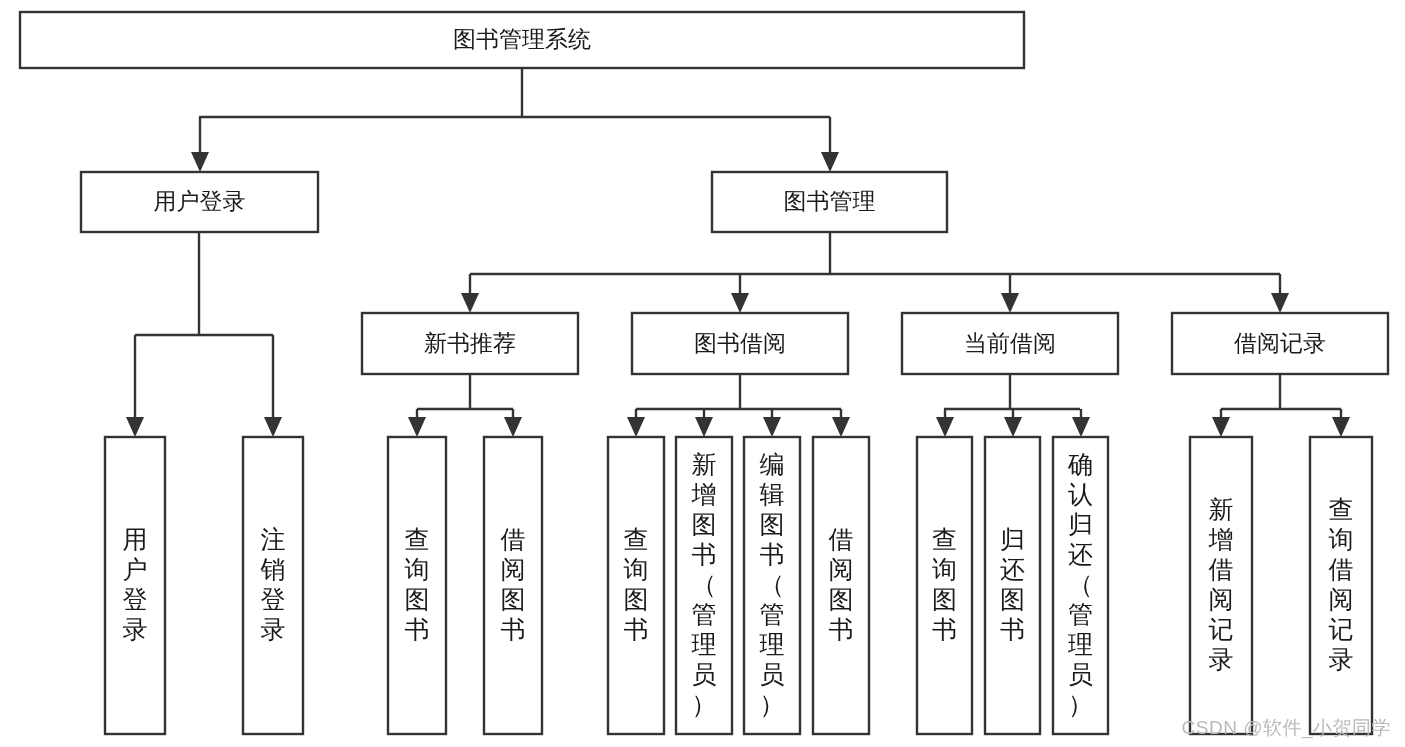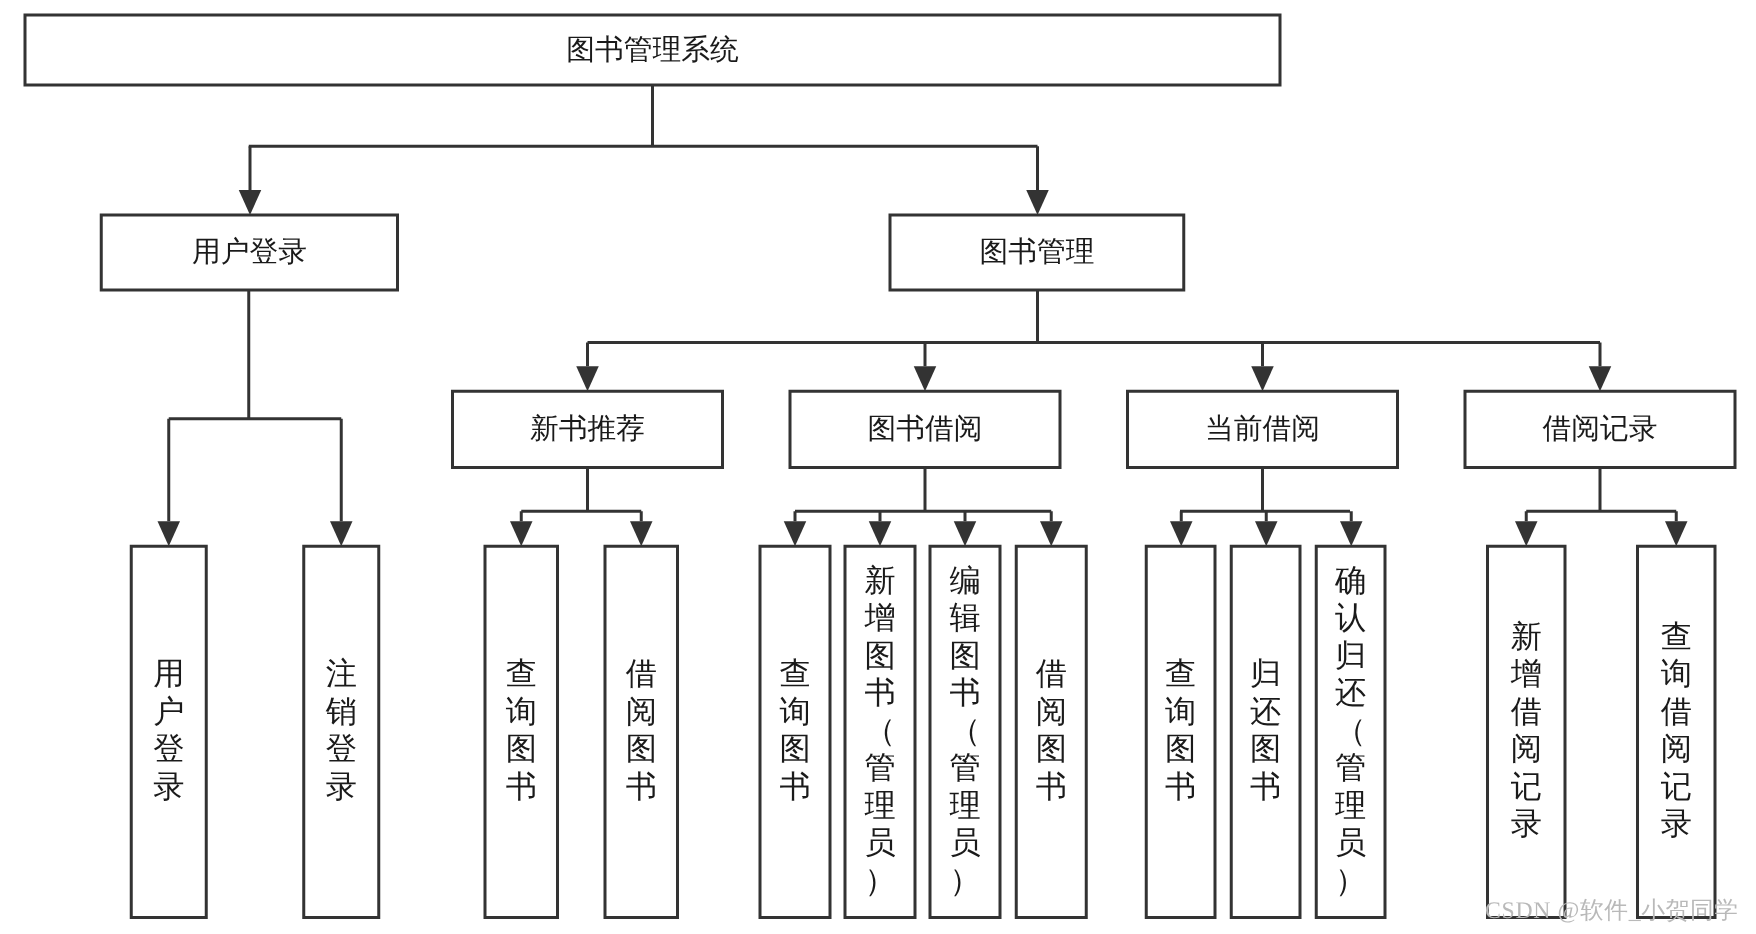--- a/index.html
+++ b/index.html
@@ -50,21 +50,21 @@
     stroke-linecap: butt;
   }
   .arrow-head {
     fill: #333333;
     stroke: none;
   }
   .watermark {
     position: absolute;
     right: 14px;
     bottom: 6px;
-    font-family: Liberation Serif, serif;
+    font-family: Liberation Sans, sans-serif;
     font-size: 19px;
     color: #b9b9b9;
     letter-spacing: 0.5px;
     white-space: nowrap;
     user-select: none;
     margin-top: 32px;
   }
 </style>
 </head>
 <body>

